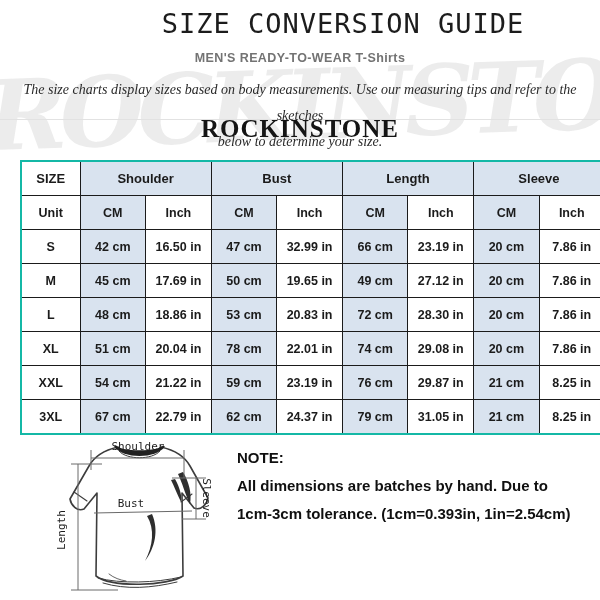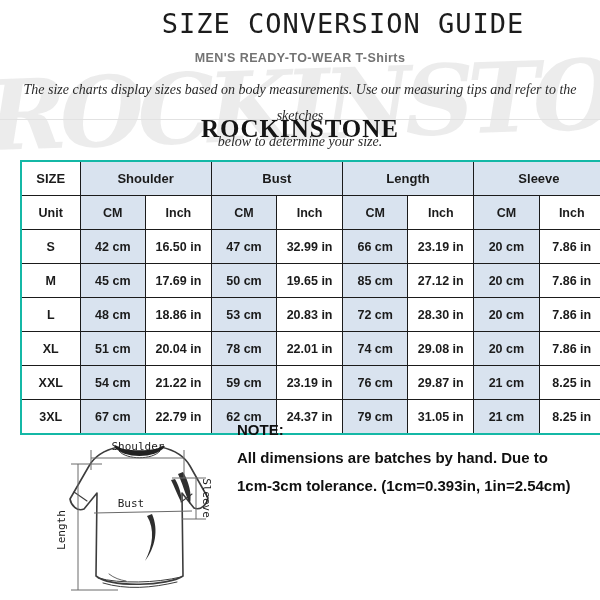--- a/index.html
+++ b/index.html
@@ -46,21 +46,21 @@
   .size-table th,.size-table td{
     border:1px solid #1b1b1b;height:33px;text-align:center;vertical-align:middle;
     padding:0;font-size:12.5px;font-weight:bold;color:#1b1b1b;overflow:hidden;
   }
   .size-table th{font-size:13px;}
   .size-table .blue{background:#d9e3ef;}
   
   .diagram-wrap{position:absolute;left:34px;top:434px;width:204px;height:166px;z-index:1;}
   .diagram-wrap svg{display:block;}
   .note{
-    position:absolute;left:237px;top:416px;width:358px;z-index:1;
+    position:absolute;left:237px;top:444px;width:358px;z-index:1;
     font-weight:bold;font-size:15px;line-height:1.85;color:#101010;
   }
   .note .nline{white-space:nowrap;}
 </style>
 </head>
 <body>
 
 <div class="canvas">
 
   <div class="watermark">ROCKINSTONE</div>
@@ -115,21 +115,21 @@
           <td class="">23.19 in</td>
           <td class="blue">20 cm</td>
           <td class="">7.86 in</td>
         </tr>
         <tr>
           <td>M</td>
           <td class="blue">45 cm</td>
           <td class="">17.69 in</td>
           <td class="blue">50 cm</td>
           <td class="">19.65 in</td>
-          <td class="blue">85 cm</td>
+          <td class="blue">49 cm</td>
           <td class="">27.12 in</td>
           <td class="blue">20 cm</td>
           <td class="">7.86 in</td>
         </tr>
         <tr>
           <td>L</td>
           <td class="blue">48 cm</td>
           <td class="">18.86 in</td>
           <td class="blue">53 cm</td>
           <td class="">20.83 in</td>

